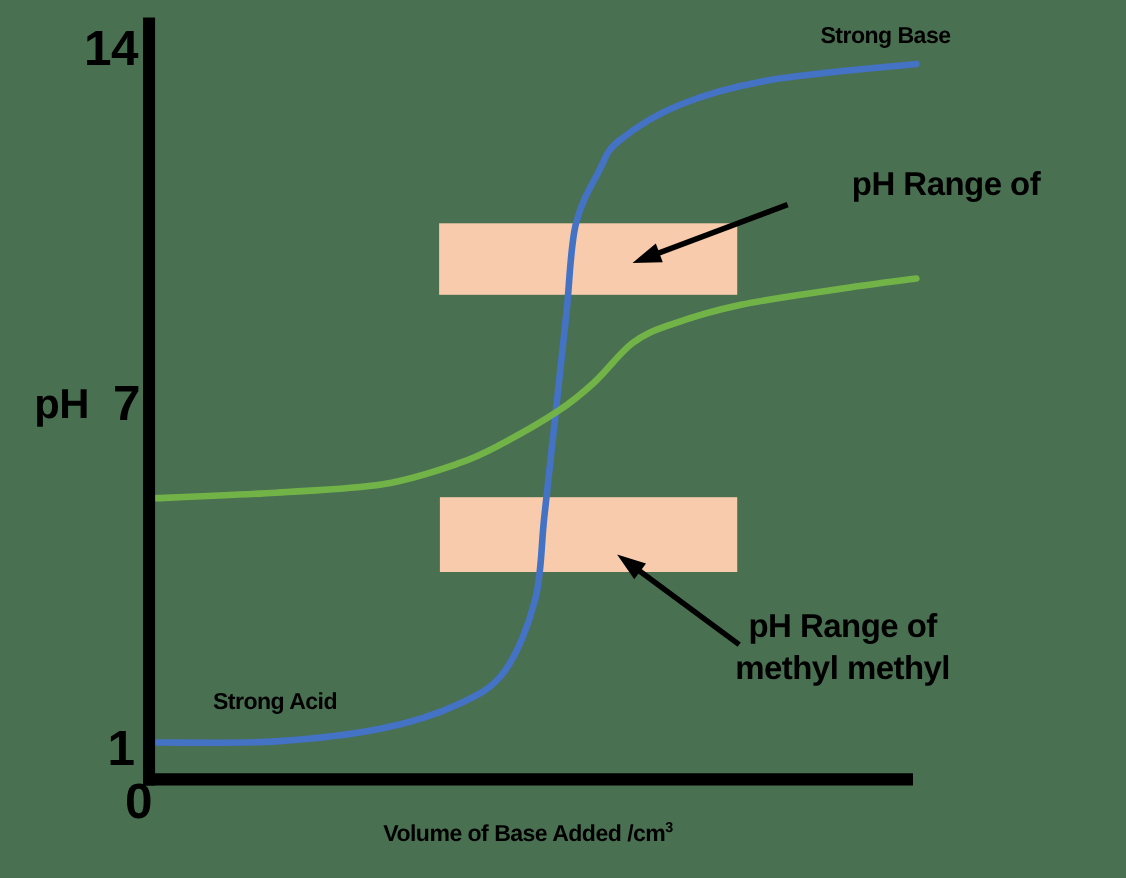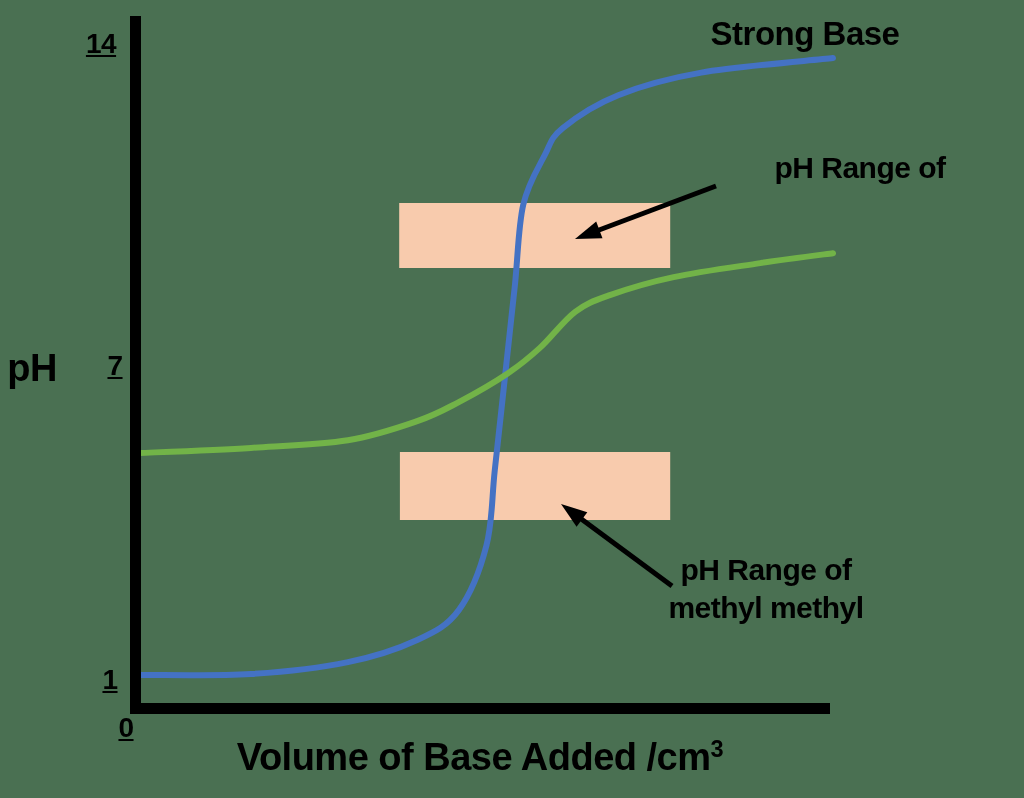--- a/index.html
+++ b/index.html
@@ -6,24 +6,24 @@
   .stage{
     position:relative;width:1024px;height:798px;background:#4a7052;
     font-family:"Liberation Sans",sans-serif;font-weight:bold;color:#000;
     overflow:hidden;
   }
   svg{position:absolute;left:0;top:0;}
   .lbl{
     position:absolute;transform:translate(-50%,-50%);
     white-space:nowrap;letter-spacing:-0.5px;line-height:1;
   }
-  .tick{font-size:28px;text-decoration:underline;}
+  .tick{font-size:45px;}
   .axis-title{font-size:38px;}
-  .curve-label{font-size:33px;}
-  .xlabel{font-size:38px;}
+  .curve-label{font-size:21px;}
+  .xlabel{font-size:21px;}
   .xlabel sup{font-size:0.62em;}
   .annot{
     position:absolute;transform:translate(-50%,0);
     font-size:30px;text-align:center;line-height:1.28;
     letter-spacing:-0.5px;white-space:nowrap;
   }
   .annot span{display:block;}
 </style>
 </head>
 <body>
@@ -46,23 +46,24 @@
         <polygon points="575.0,239.0 596.2,221.4 602.5,238.3" fill="#000000"></polygon>
         <line x1="672" y1="586" x2="572.5" y2="512.5" stroke="#000000" stroke-width="5"></line>
         <polygon points="561.0,504.0 587.3,512.2 576.6,526.7" fill="#000000"></polygon>
       </g>
   </svg>
 
   <div class="lbl tick" style="left:101px;top:44px">14</div>
   <div class="lbl tick" style="left:115px;top:366px">7</div>
   <div class="lbl tick" style="left:110px;top:680px">1</div>
   <div class="lbl tick" style="left:126px;top:728px">0</div>
-  <div class="lbl axis-title" style="left:32px;top:368px">pH</div>
+  <div class="lbl axis-title" style="left:56px;top:368px">pH</div>
 
   <div class="lbl curve-label" style="left:805px;top:33px">Strong Base</div>
+  <div class="lbl curve-label" style="left:250px;top:638px">Strong Acid</div>
 
   <div class="annot" style="left:860px;top:149px">
     <span>pH Range of</span>
   </div>
   <div class="annot" style="left:766px;top:551px">
     <span>pH Range of</span>
     <span>methyl methyl</span>
   </div>
 
   <div class="lbl xlabel" style="left:480px;top:757px"><span>Volume of Base Added /cm</span><sup>3</sup></div>

